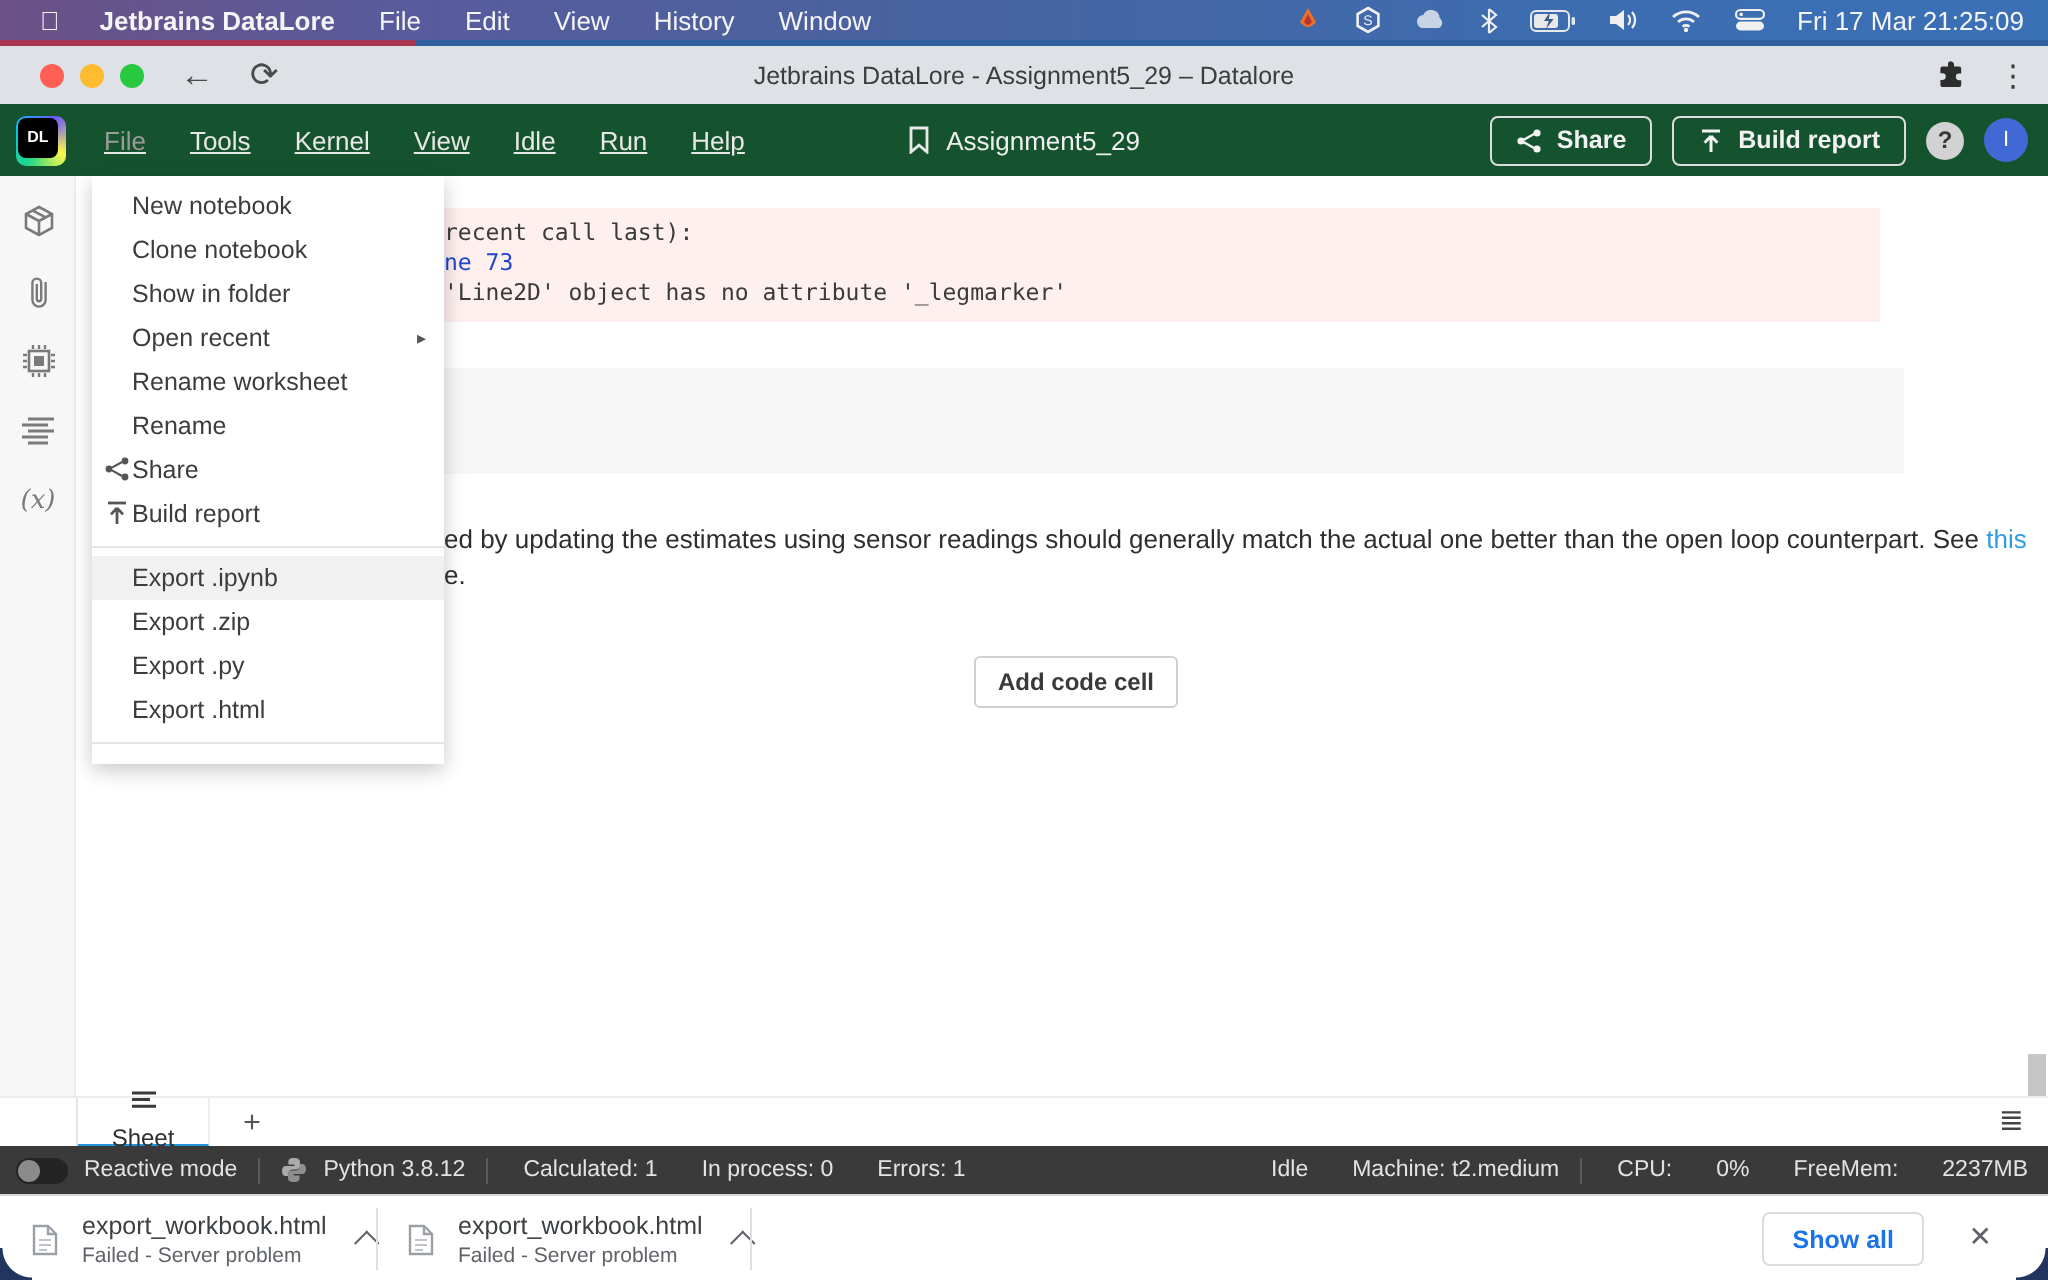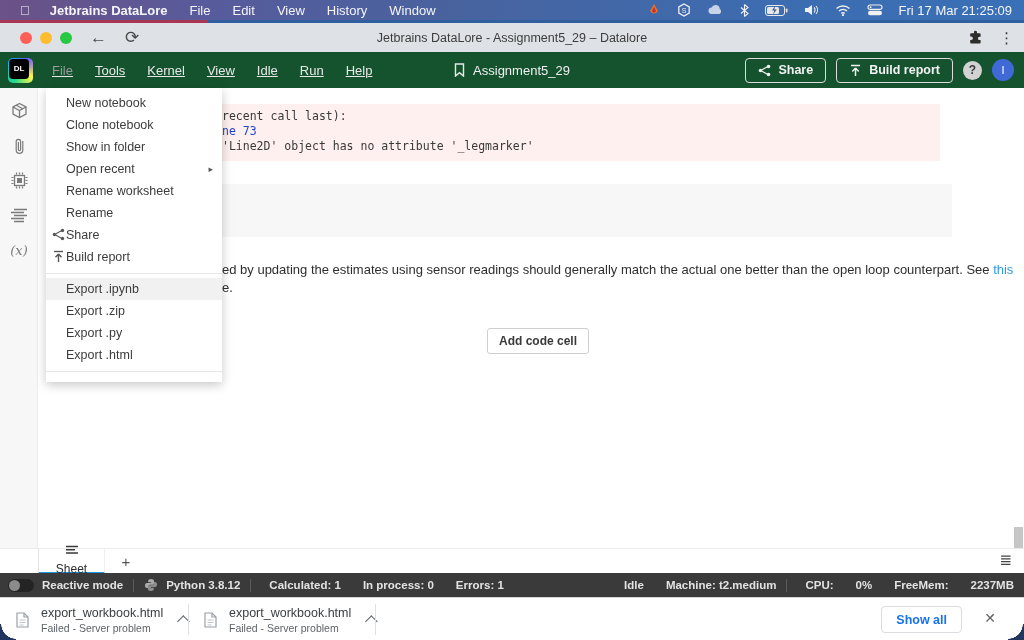--- a/index.html
+++ b/index.html
@@ -93,21 +93,21 @@
   .plus-tab { position:absolute; left:114px; top:0px; width:24px; height:25px; display:flex; align-items:center;
     justify-content:center; font-size:15px; color:#555; }
   .tab-ham { position:absolute; right:12px; top:2px; font-size:15px; color:#444; }
 
   
   .statusbar { position:absolute; top:573px; left:0; width:1024px; height:24px; background:#3a3a3a;
     display:flex; align-items:center; color:#e3e3e3; font-size:11.5px; }
   .toggle { width:26px; height:13px; border-radius:7px; background:#242424; margin-left:8px; position:relative; }
   .toggle .knob { position:absolute; left:1px; top:1px; width:11px; height:11px; border-radius:50%; background:#8b8b8b; }
   .sb-sep { width:1px; height:13px; background:#5a5a5a; margin:0 10px; }
-  .sb-item { margin-left:8px; white-space:nowrap;font-weight:bold; }
+  .sb-item { margin-left:8px; white-space:nowrap; }
   .sb-gap { margin-left:22px; }
   .statusbar .spacer { flex:1; }
 
   
   .dlbar { position:absolute; top:597px; left:0; width:1024px; height:43px; background:#fff; border-top:1px solid #d6d6d6; }
   .dl-item { position:absolute; top:0; height:43px; display:flex; align-items:center; }
   .dl-texts { margin-left:12px; }
   .dl-name { font-size:12.5px; color:#3c4043; }
   .dl-status { font-size:10.5px; color:#5f6368; margin-top:2px; }
   .dl-chev { margin-left:18px; width:9px; height:9px; border-left:1.8px solid #5f6368; border-top:1.8px solid #5f6368;

